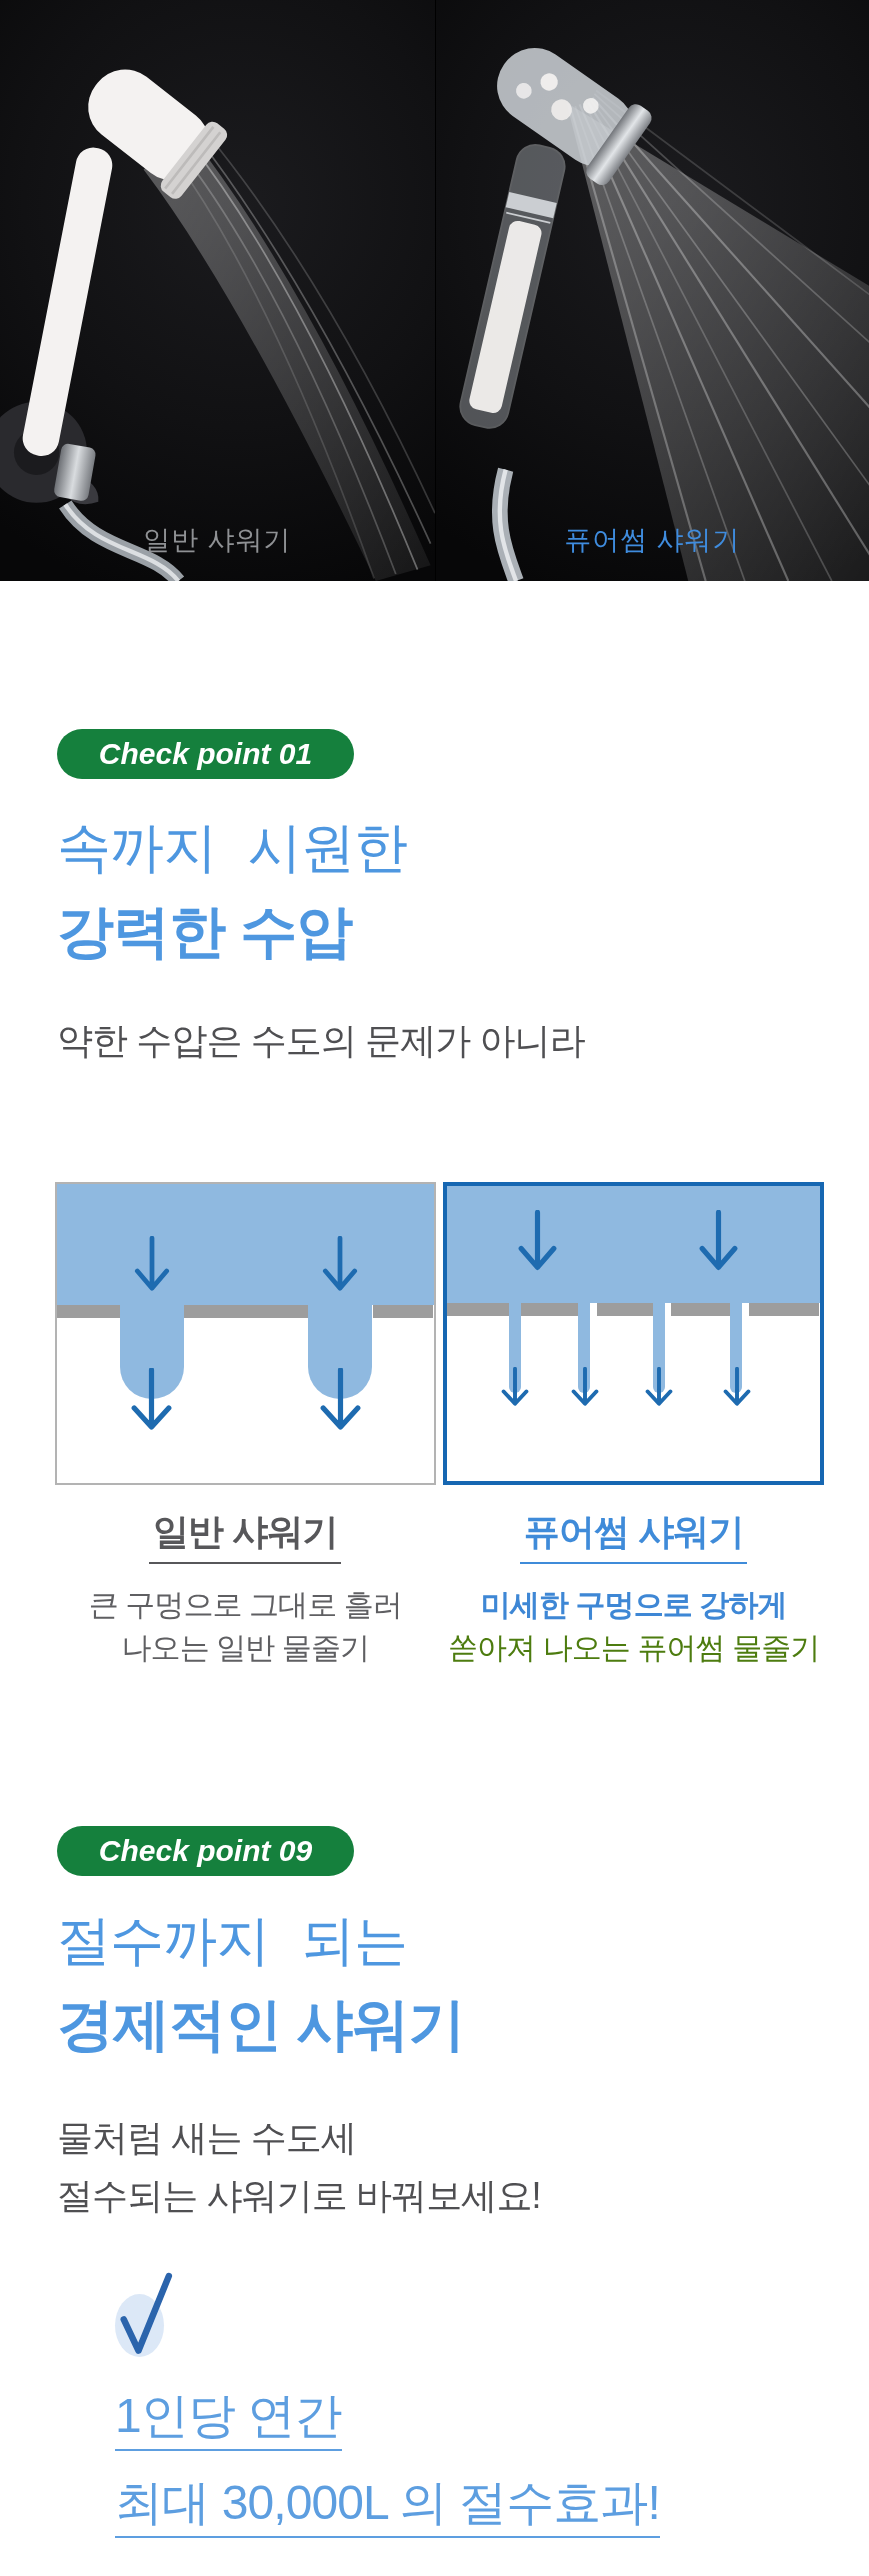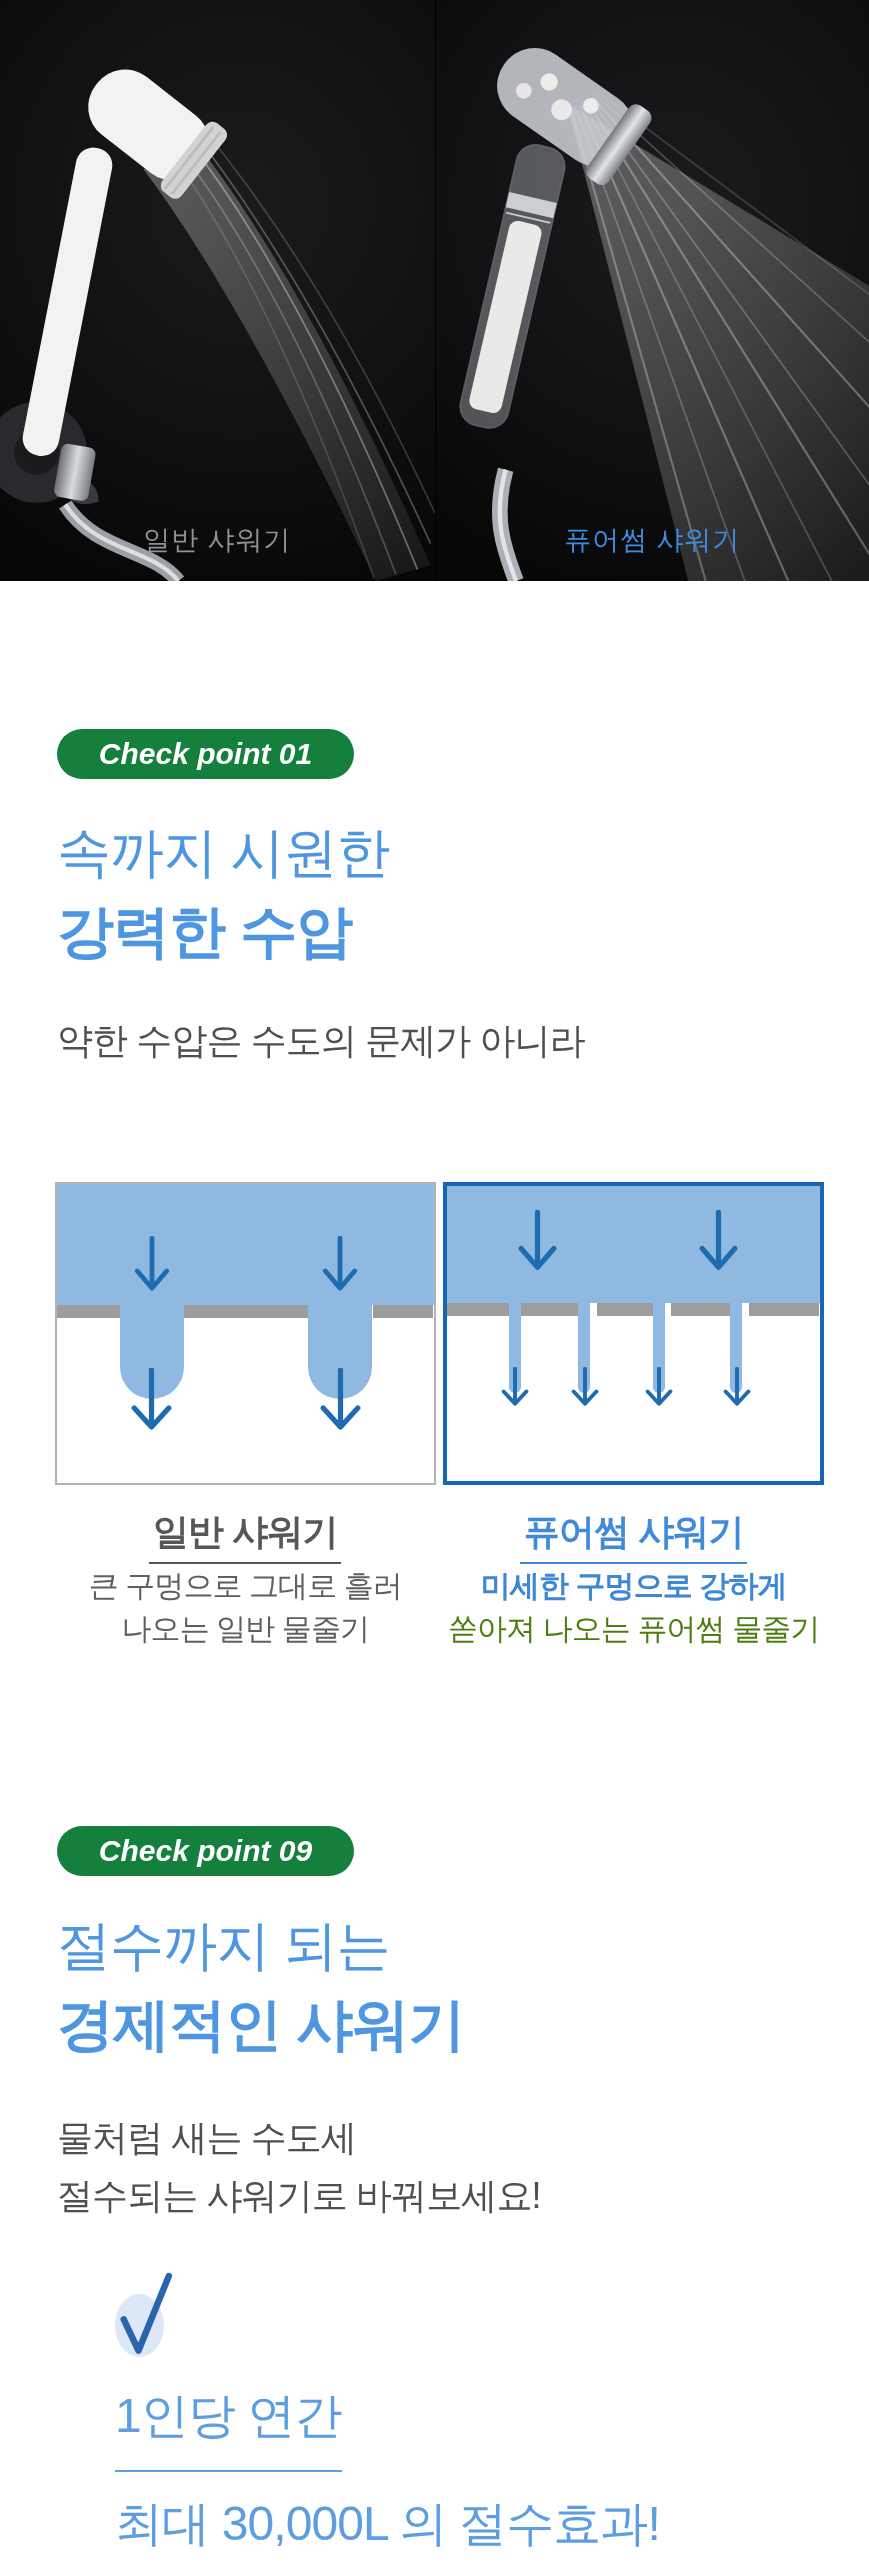--- a/index.html
+++ b/index.html
@@ -22,21 +22,21 @@
   .badge { position:absolute; left:57px; width:297px; height:50px; border-radius:25px;
            background:#15803d; color:#ffffff; font-size:30px; font-weight:700; font-style:italic;
            display:flex; align-items:center; justify-content:center; letter-spacing:0px; }
   #badge1 { top:729px; }
   #badge2 { top:1826px; }
 
   
   .heading { position:absolute; left:57px; color:#4e97e0; }
   #heading1 { top:818px; }
   #heading2 { top:1911px; }
-  .heading .h-light { font-size:54px; font-weight:400; line-height:68px; letter-spacing:-0.9px; }
+  .heading .h-light { font-size:54px; font-weight:400; line-height:68px; letter-spacing:-0.9px;font-family:Liberation Mono, monospace; }
   .heading .h-bold  { font-size:57px; font-weight:700; line-height:70px; margin-top:10.4px; letter-spacing:-0.9px; }
 
   
   .bodytext { position:absolute; left:57px; font-size:36px; font-weight:500;
               color:#4f4f52; line-height:58px; letter-spacing:-0.9px; }
   #body1 { top:1012px; }
   #body2 { top:2109px; }
 
   
   #diagram { position:absolute; top:1182px; left:55px; width:769px; height:303px; display:flex; gap:7.8px; }
@@ -53,33 +53,33 @@
   .col-big { top:121px; width:64px; height:94px; border-radius:0 0 32px 32px; }
   .col-thin { top:117px; width:12px; height:90px; border-radius:0 0 6px 6px; }
   .arrow { position:absolute; }
 
   
   #captions { position:absolute; top:1508px; left:55px; width:769px; display:flex; gap:7.8px; }
   .cap-col { width:381px; text-align:center; }
   .cap-title { display:inline-block; font-size:36px; font-weight:700; padding:0 3.5px 5.2px 3.5px; letter-spacing:-0.9px; }
   .cap-col.generic  .cap-title { color:#57575a; border-bottom:2.6px solid #57575a; }
   .cap-col.puresome .cap-title { color:#3f8bd9; border-bottom:2.6px solid #3f8bd9; }
-  .cap-desc { font-size:30px; line-height:43px; letter-spacing:-0.9px; }
+  .cap-desc { margin-top:19px; font-size:30px; line-height:43px; letter-spacing:-0.9px; }
   .cap-col.generic .cap-desc { color:#5f5f62; font-weight:500; }
   .cap-col.puresome .d1 { color:#3e87d5; font-weight:700; }
   .cap-col.puresome .d2 { color:#4d7c0f; font-weight:500; }
 
   
   #check-wrap { position:absolute; left:113px; top:2264px; }
   .check-ellipse { position:absolute; left:1.7px; top:30px; width:49px; height:63px;
                    border-radius:50%; background:#dce8f7; }
   .check-svg { position:absolute; left:0; top:0; }
   #highlight { position:absolute; left:115px; top:2384px; color:#5d9ee0; font-size:48px;
                font-weight:400; letter-spacing:-0.9px; }
-  #highlight .hl-line { display:inline-block; border-bottom:2.6px solid #5d9ee0; padding-bottom:22px; }
+  #highlight .hl-line { display:inline-block; border-bottom:2.6px solid #5d9ee0; padding-bottom:1px; }
   #highlight .row2 { margin-top:20px; }
 </style>
 </head>
 <body>
 
 <div id="page">
 
   <div class="photos">
 
     <div class="photo left">

